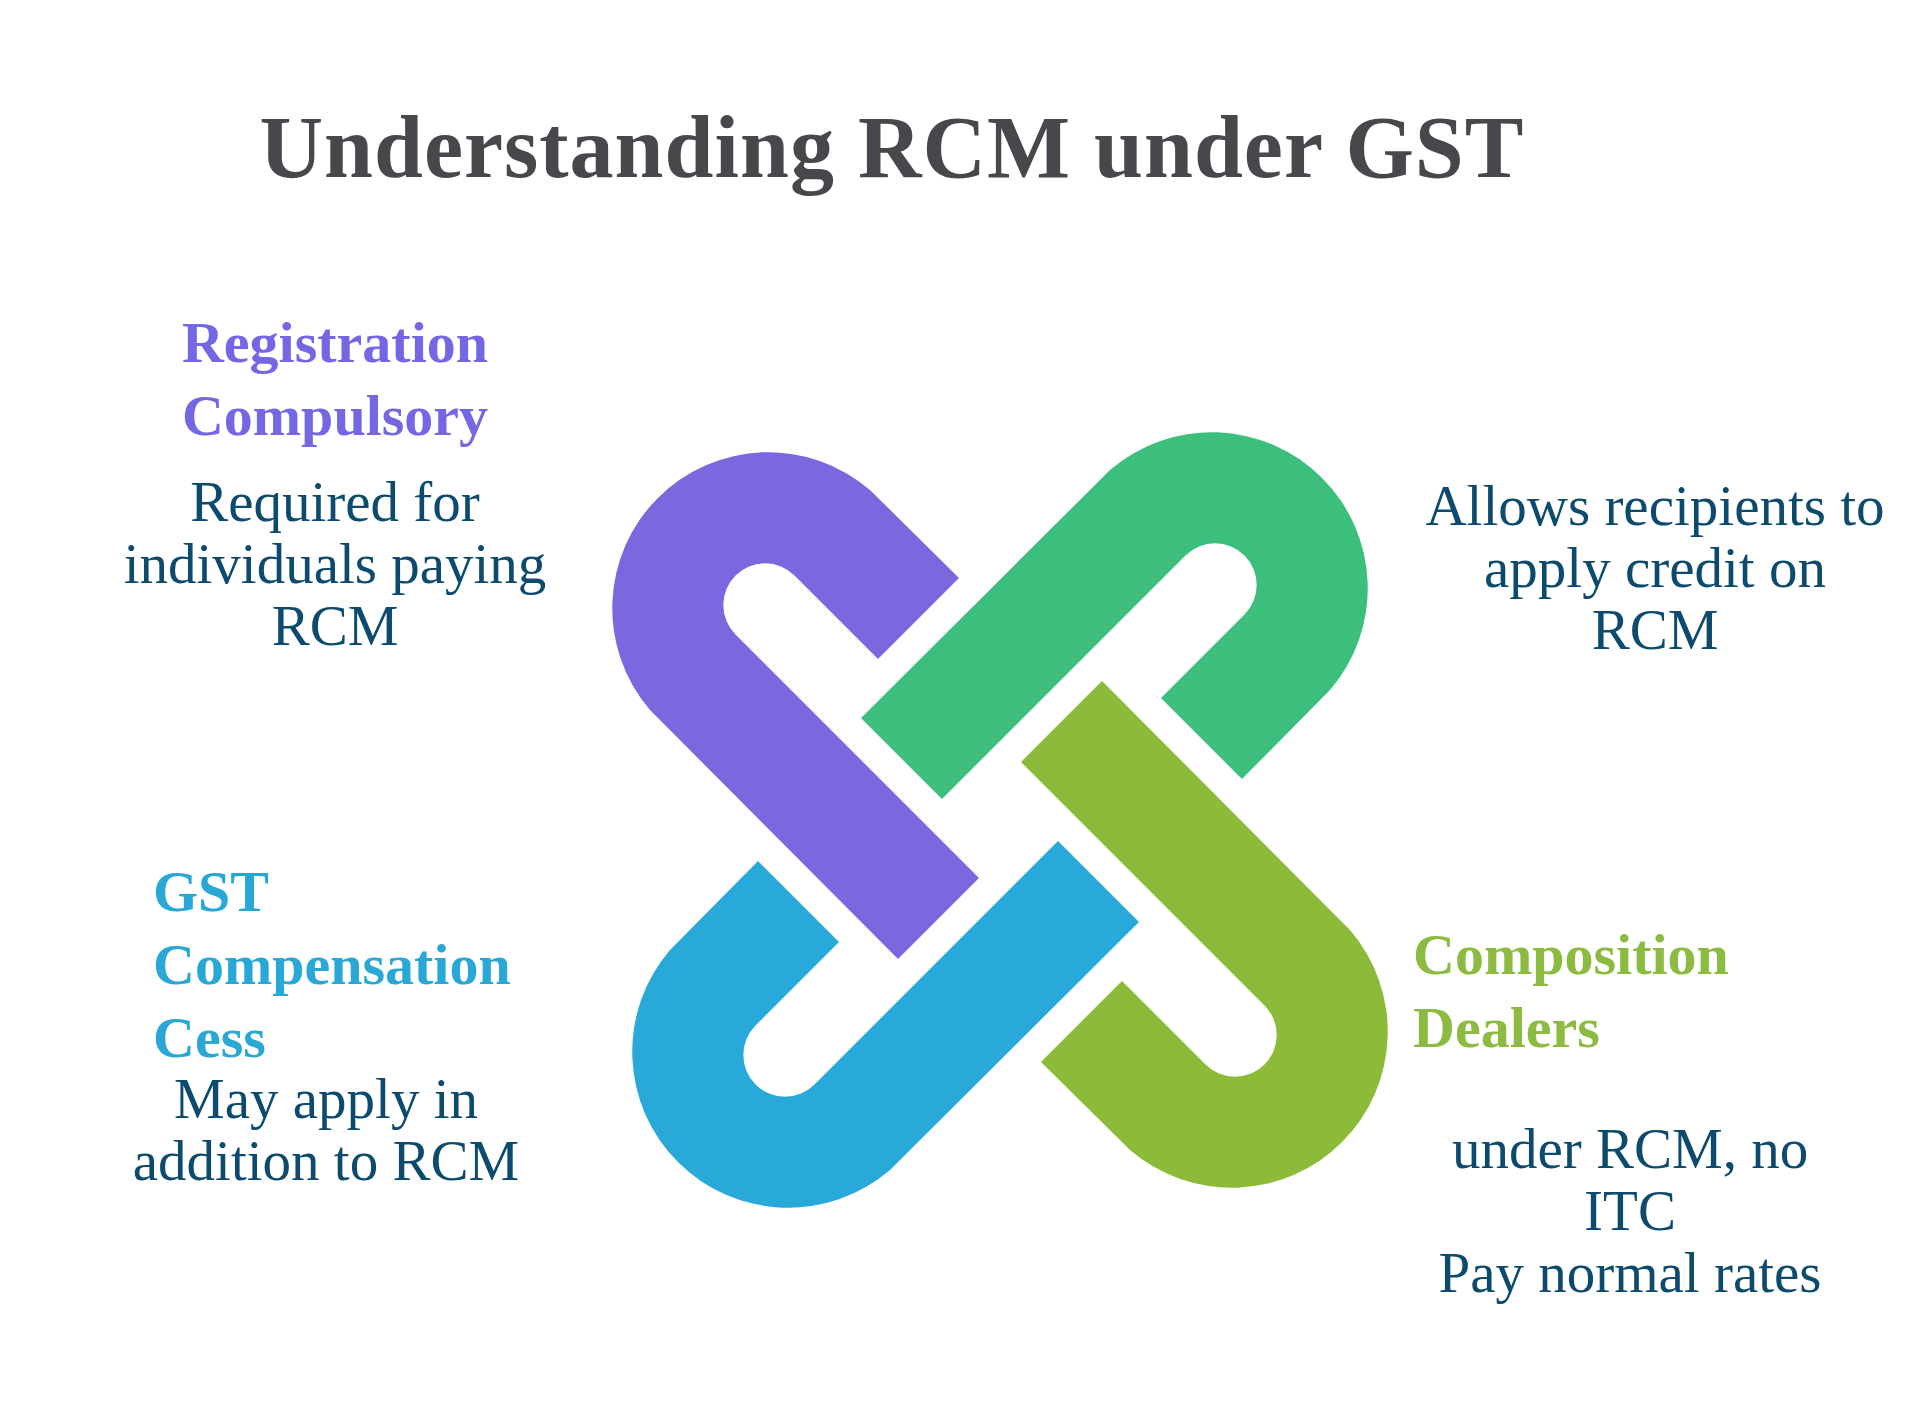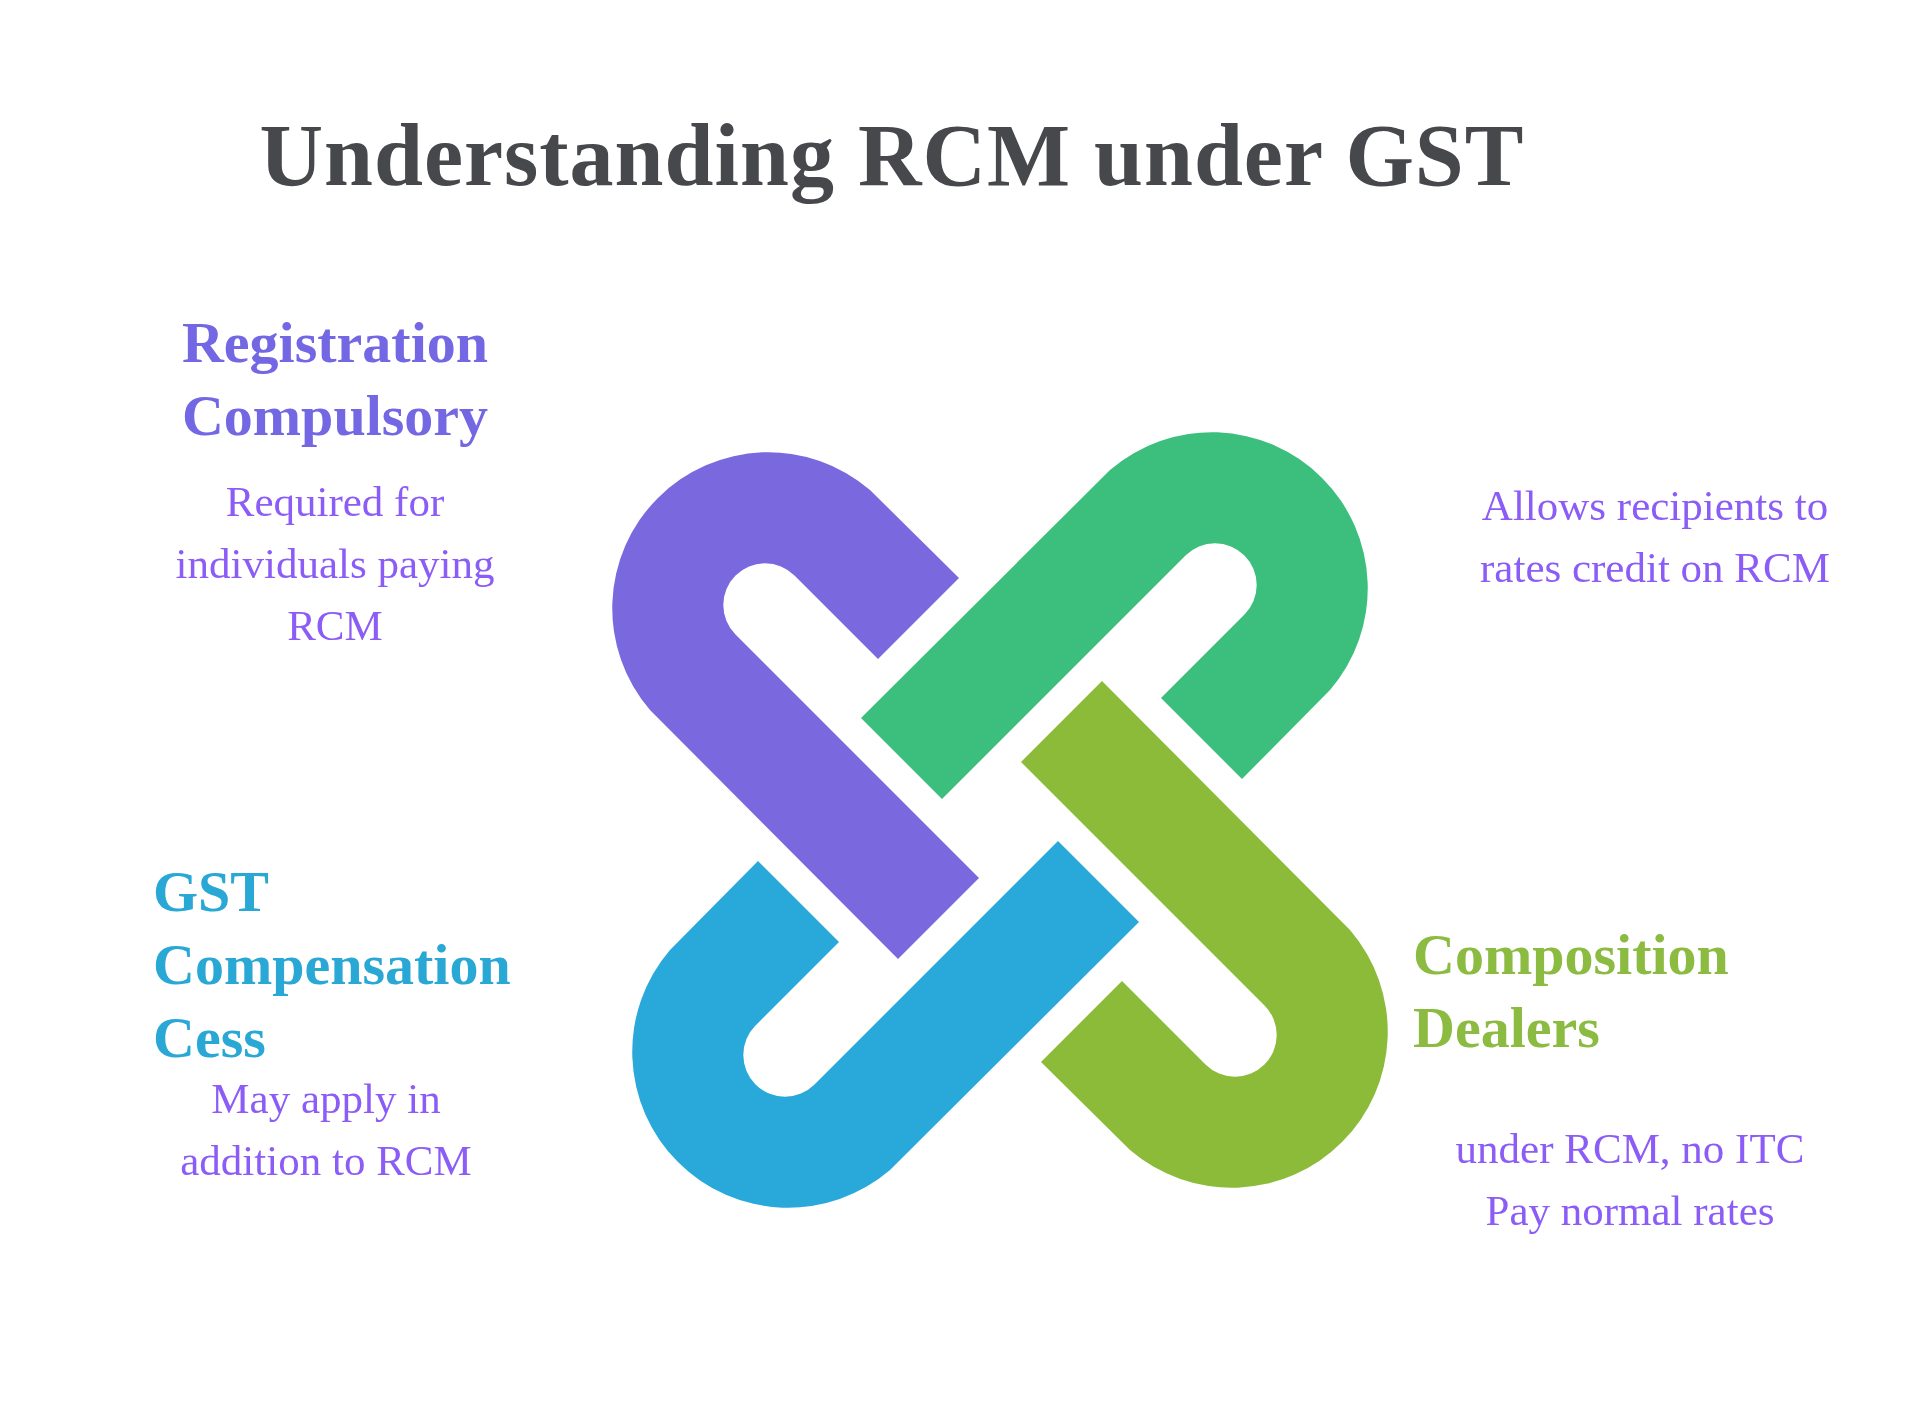--- a/index.html
+++ b/index.html
@@ -9,31 +9,30 @@
     font-family:"Liberation Serif", serif;
     position:relative;
     overflow:hidden;
   }
   .page{position:absolute;left:0;top:0;width:1920px;height:1409px;}
   .title{
     position:absolute;left:0;top:104px;width:1784px;
     text-align:center;
     font-size:88px;font-weight:bold;line-height:1.0;
     letter-spacing:1px;
-    margin-top:8px;
   }
   .heading{
     position:absolute;
     font-weight:bold;
     font-size:58px;line-height:73px;
   }
   .body-text{
     position:absolute;
-    font-size:43px;line-height:62px;
-    color:#8b5cf6;
+    font-size:57px;line-height:62px;
+    color:#0c4a6e;
   }
   .center{text-align:center;}
   .left{text-align:left;}
   
   .s0-heading{left:120px;top:306px;width:430px;}
   .s0-body{left:95px;top:471px;width:480px;}
   .s1-heading{left:1417px;top:345px;width:500px;}
   .s1-body{left:1420px;top:475px;width:470px;}
   .s2-heading{left:133px;top:855px;width:420px;margin-left:20px;}
   .s2-body{left:106px;top:1060px;width:440px;margin-top:8px;}
@@ -73,21 +72,21 @@
     <div>Compulsory</div>
   </div>
   <div class="body-text center s0-body">
     <div>Required for</div>
     <div>individuals paying</div>
     <div>RCM</div>
   </div>
 
   <div class="body-text center s1-body">
     <div>Allows recipients to</div>
-    <div>rates credit on RCM</div>
+    <div>apply credit on RCM</div>
   </div>
 
   <div class="heading left s2-heading" style="color: rgb(42, 168, 213);">
     <div>GST</div>
     <div>Compensation</div>
     <div>Cess</div>
   </div>
   <div class="body-text center s2-body">
     <div>May apply in</div>
     <div>addition to RCM</div>

